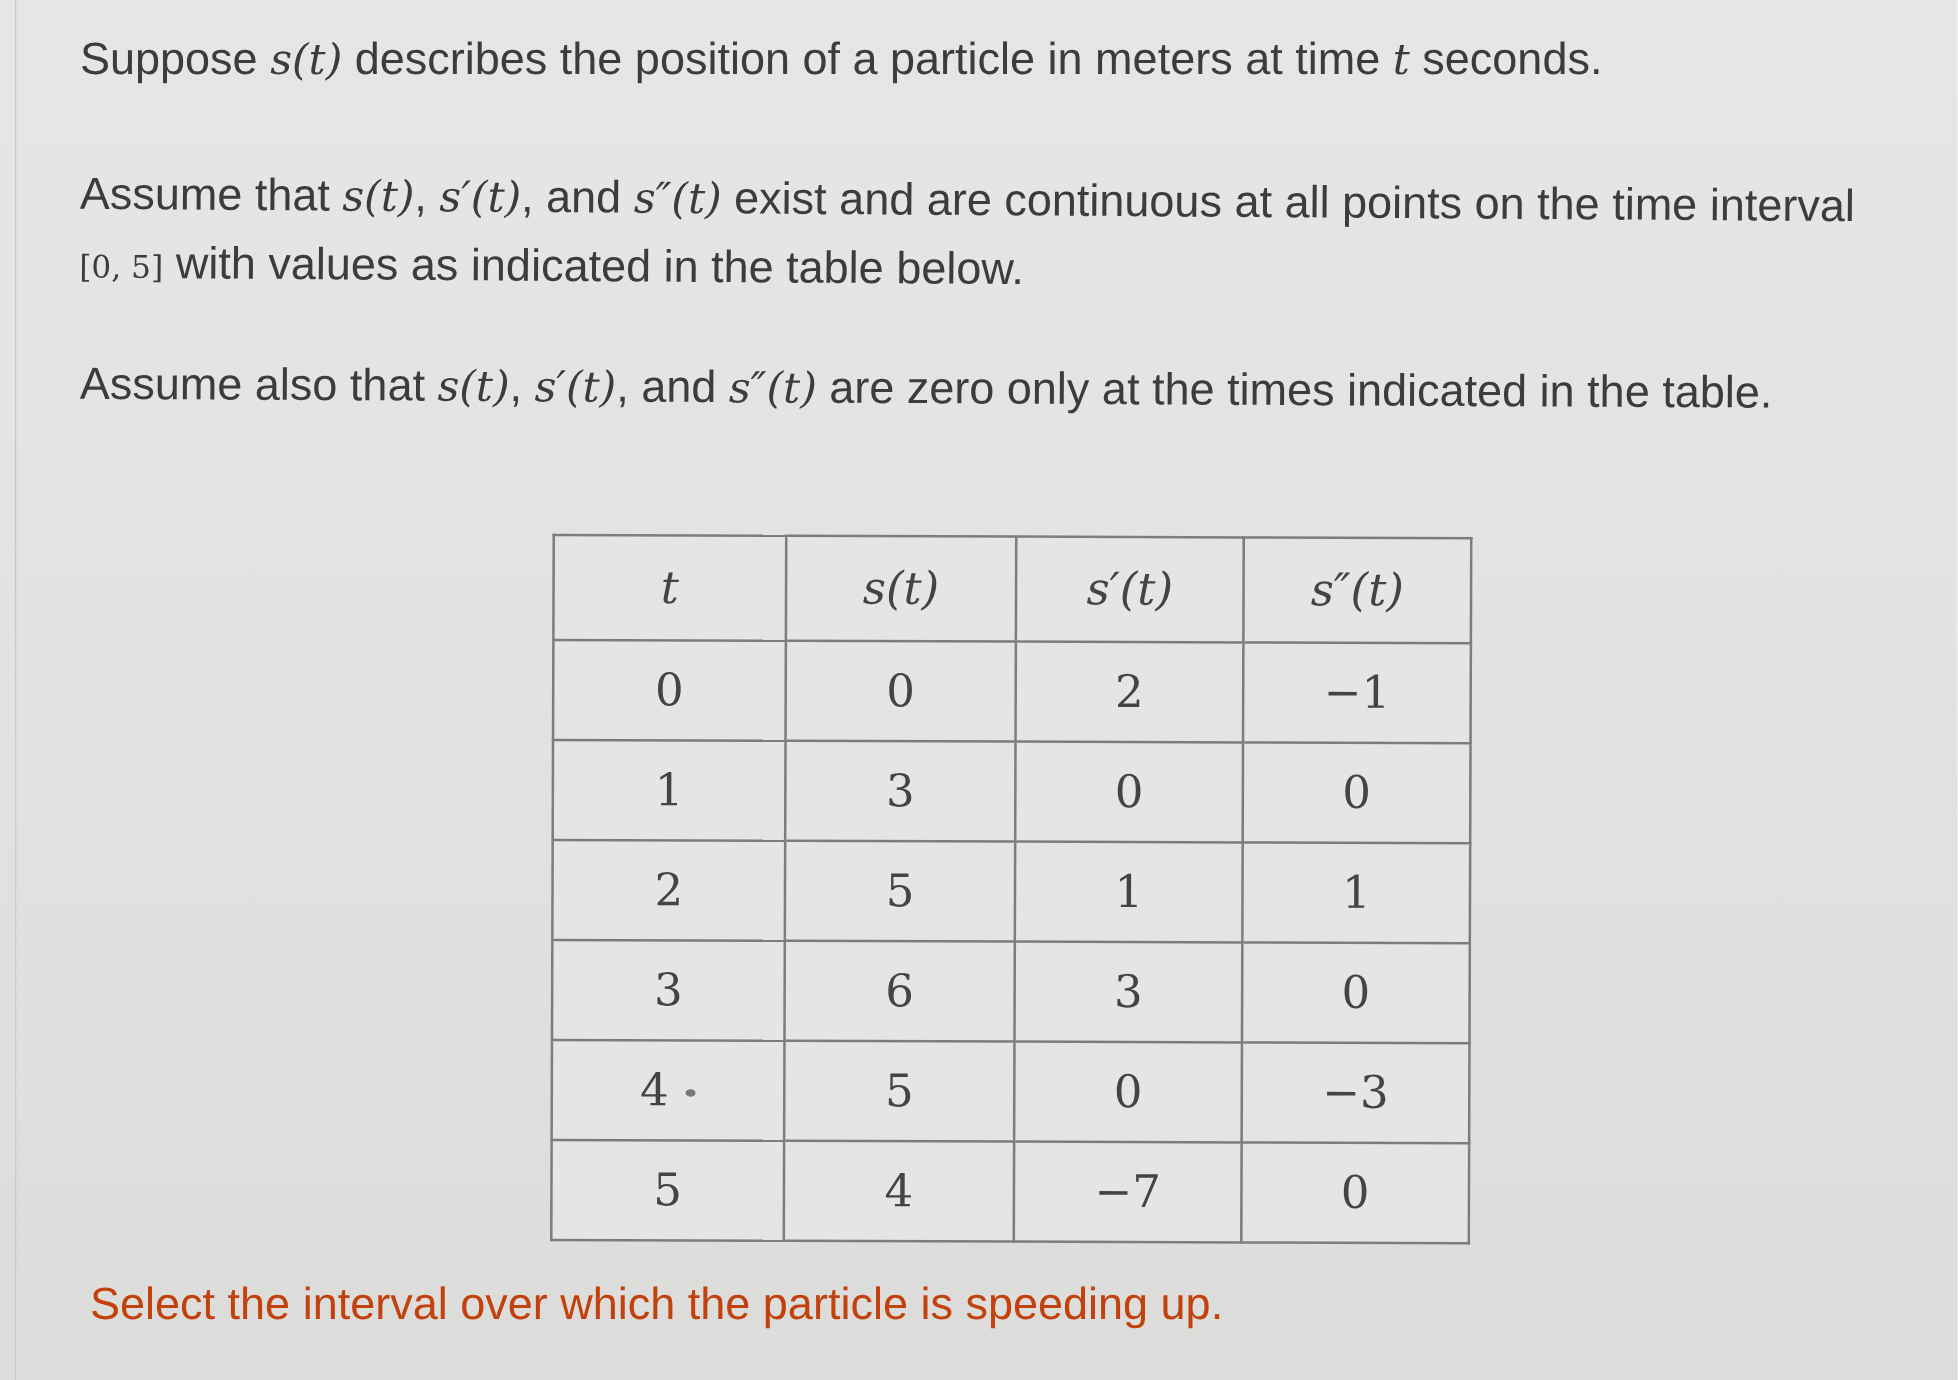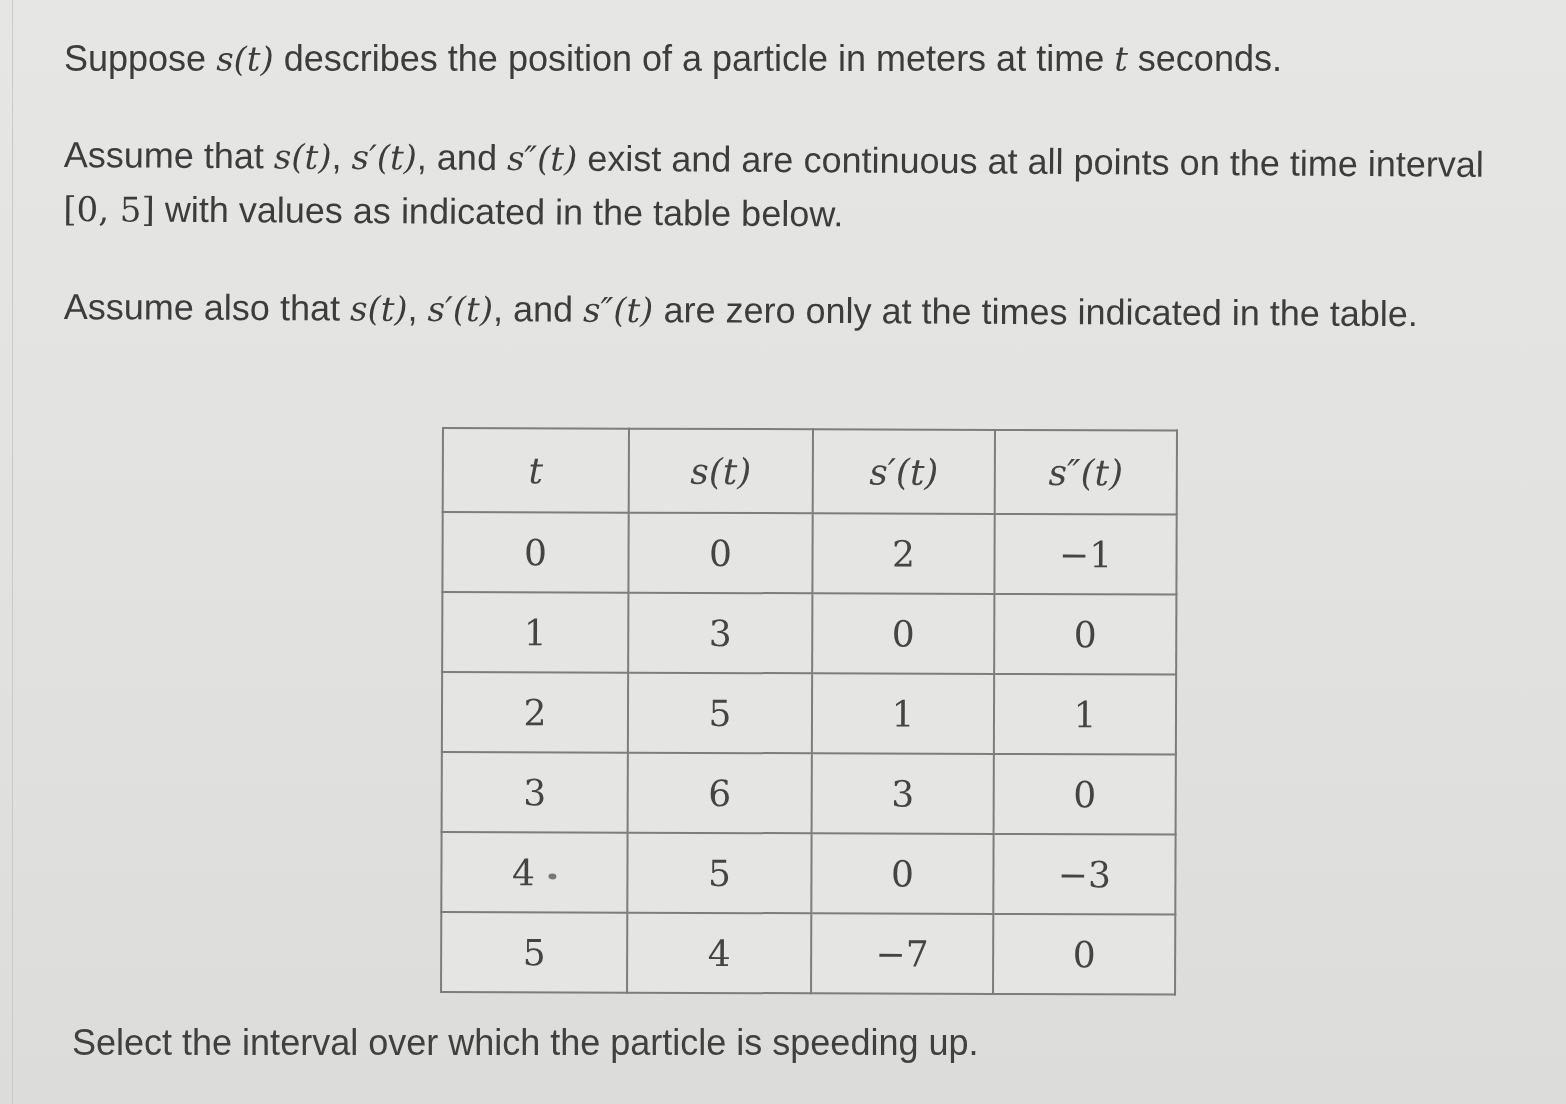--- a/index.html
+++ b/index.html
@@ -10,22 +10,22 @@
     color:#3a3a3a;
     position:relative;
   }
   .page-edge {
     position:absolute; left:12px; top:0; bottom:0; width:1px; background:#c9c9c7;
   }
   .para {
     position:absolute; left:64px; font-size:36px; line-height:54px; color:#3c3c3c;
   }
   .m { font-family: "DejaVu Serif", serif; font-style: italic; font-size:34px; }
-  .mr { font-family: "DejaVu Serif", serif; font-size:34px; }
-  #p1 { top:32px; width:1460px; }
+  .mr { font-family: "DejaVu Serif", serif; font-size:25px; }
+  #p1 { top:20px; width:1460px; }
   #p2 { top:128px; width:1460px; transform: rotate(0.4deg); transform-origin:left top; }
   #p3 { top:280px; width:1420px; transform: rotate(0.3deg); transform-origin:left top; }
   .table-wrap {
     position:absolute; left:442px; top:427px;
     transform: rotate(0.2deg); transform-origin:left top;
   }
   table {
     border-collapse:collapse;
     font-family: "DejaVu Serif", serif;
     font-size:36px; color:#444;
@@ -35,21 +35,21 @@
     text-align:center; vertical-align:middle;
     height:76px; font-weight:normal;
     background:#e5e5e3;
   }
   th { height:80px; font-style:italic; }
   .c0 { width:182px; }
   .c1 { width:180px; }
   .c2 { width:178px; }
   .c3 { width:178px; }
   .dot { display:inline-block; width:8px; height:6px; background:#777; border-radius:50%; margin-left:14px; vertical-align:middle; }
-  #q { position:absolute; left:72px; top:1022px; font-size:36px; color:#404040; }
+  #q { position:absolute; left:72px; top:1022px; font-size:36px; color:#c2410c; }
 </style>
 </head>
 <body>
 
 <div class="page-edge"></div>
 
 <div class="para" id="p1">
   <span>Suppose </span><span class="m">s(t)</span><span> describes the position of a particle in meters at time </span><span class="m">t</span><span> seconds.</span>
 </div>
 

